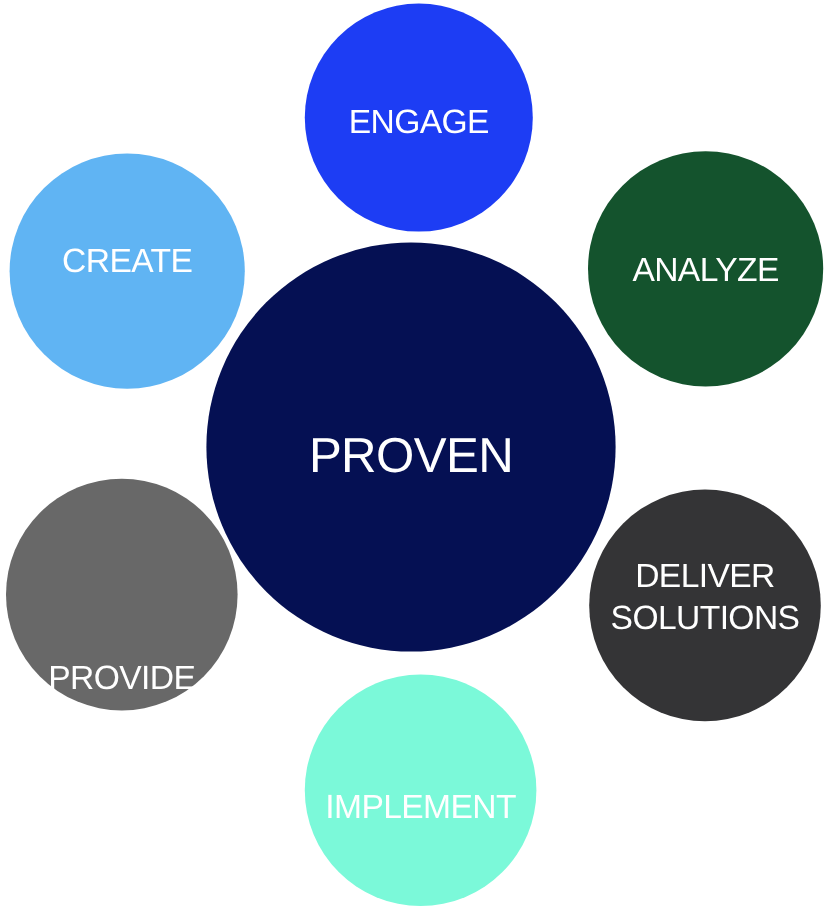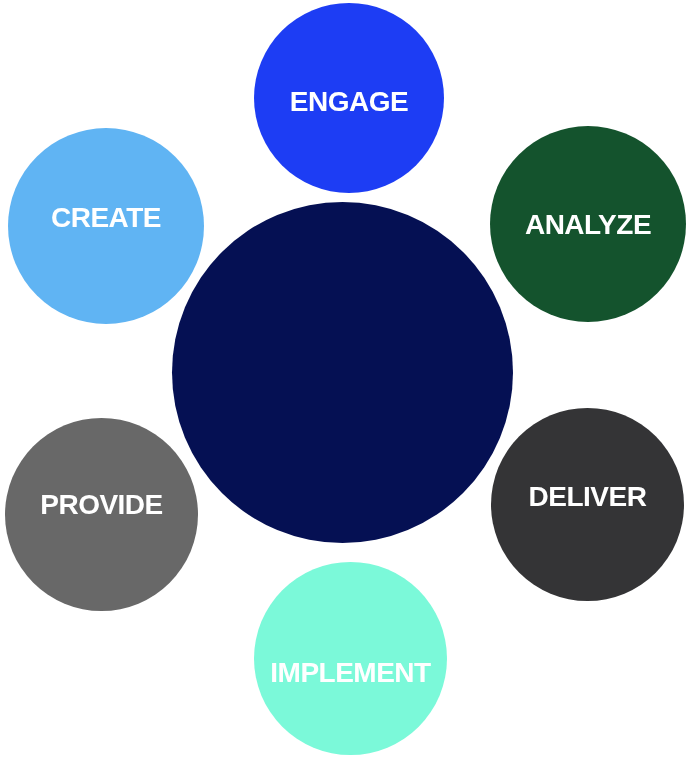--- a/index.html
+++ b/index.html
@@ -17,39 +17,39 @@
   }
   .circle {
     position: absolute;
     border-radius: 50%;
     display: flex;
     align-items: center;
     justify-content: center;
   }
   .label {
     color: #ffffff;
-    font-weight: 700;
+    font-weight: 400;
     text-align: center;
     letter-spacing: -0.5px;
     line-height: 35px;
     font-size: 28px;
     white-space: nowrap;
   }
   
   .node-center   { left: 172px; top: 202px; width: 341px; height: 341px; }
   .node-center .label { font-size: 41px; line-height: 62px; transform: translateY(6px); }
   
   .node-engage    { left: 254px; top: 3px;   width: 190px; height: 190px; }
   .node-engage .label    { transform: translateY(3px); }
   .node-analyze   { left: 490px; top: 126px; width: 196px; height: 196px; }
   .node-create    { left: 8px;   top: 128px; width: 196px; height: 196px; }
   .node-create .label    { transform: translateY(-9px); }
   .node-deliver   { left: 491px; top: 408px; width: 193px; height: 193px; }
   .node-deliver .label   { transform: translateY(-8px); }
-  .node-provide   { left: 5px;   top: 418px; width: 193px; height: 193px; }
+  .node-provide   { left: 5px;   top: 399px; width: 193px; height: 193px; align-items: flex-end; }
   .node-provide .label   { transform: translateY(-10px); }
   .node-implement { left: 254px; top: 562px; width: 193px; height: 193px; }
   .node-implement .label { transform: translateY(8px); margin-top: 12px; }
 </style>
 </head>
 <body>
 
 <div class="canvas" style="background: rgb(255, 255, 255);">
 
   <div class="circle node-engage" style="background: rgb(29, 61, 244);">
@@ -65,26 +65,28 @@
   </div>
 
   <div class="circle node-create" style="background: rgb(96, 180, 243);">
     <div class="label">
       <div>CREATE</div>
     </div>
   </div>
 
   <div class="circle node-center" style="background: rgb(5, 16, 83);">
     <div class="label">
+      <div>PROVEN</div>
     </div>
   </div>
 
   <div class="circle node-deliver" style="background: rgb(52, 52, 54);">
     <div class="label">
       <div>DELIVER</div>
+      <div>SOLUTIONS</div>
     </div>
   </div>
 
   <div class="circle node-provide" style="background: rgb(104, 104, 104);">
     <div class="label">
       <div>PROVIDE</div>
     </div>
   </div>
 
   <div class="circle node-implement" style="background: rgb(123, 249, 217);">

